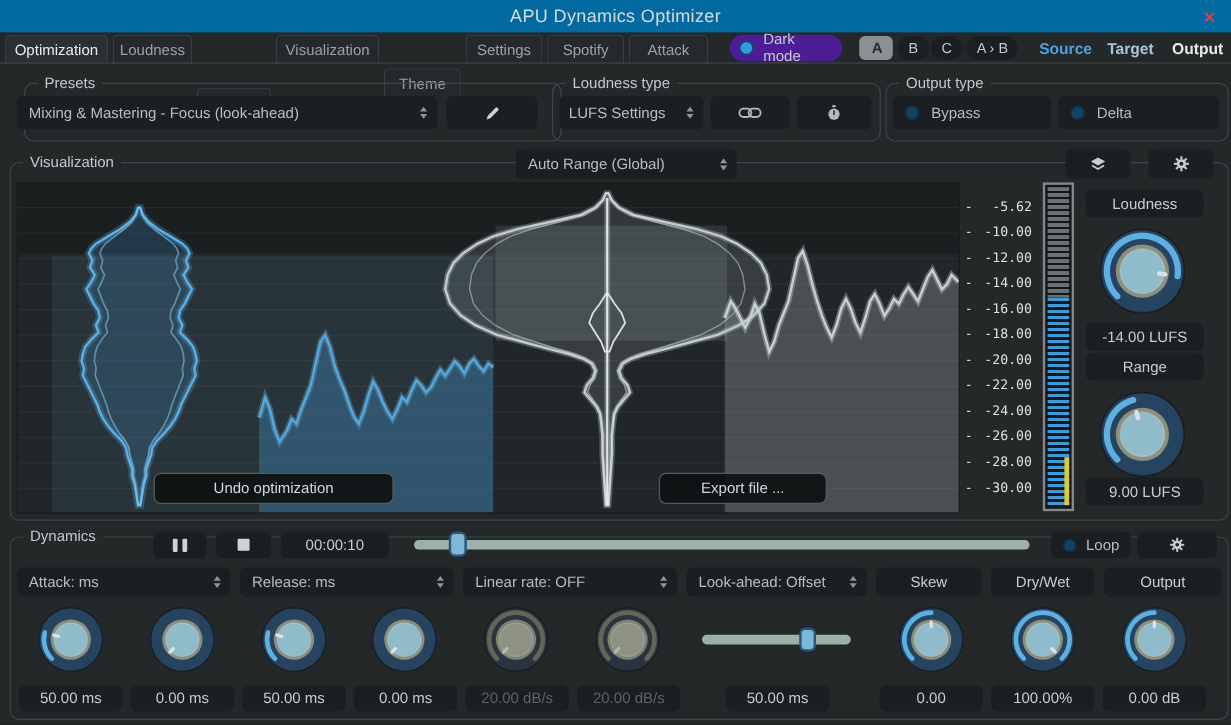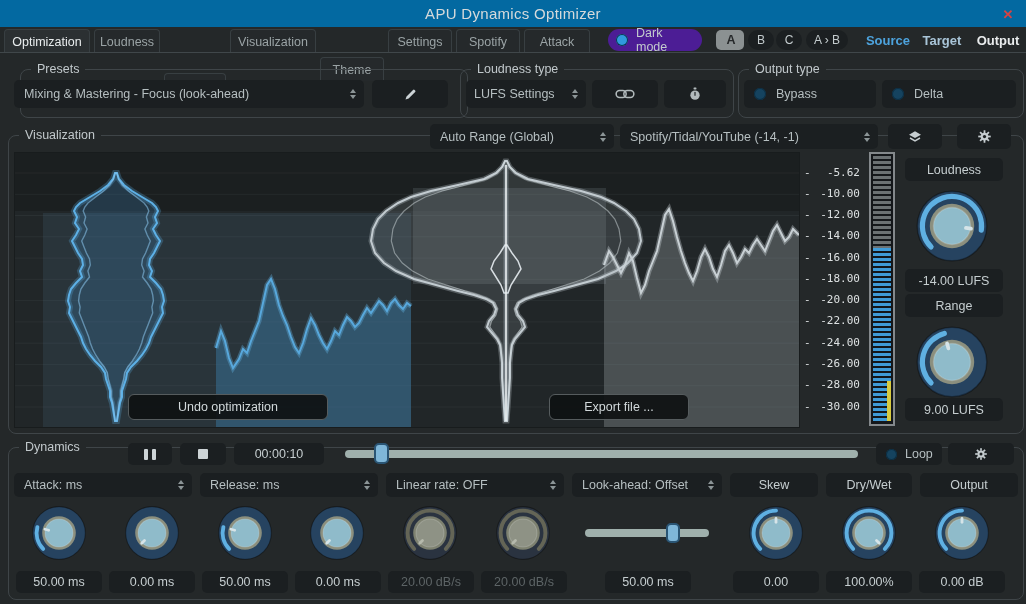--- a/index.html
+++ b/index.html
@@ -144,27 +144,20 @@
     <legend>Visualization</legend>
   </fieldset>
 
   <div class="sel" style="left:430px;top:124px;width:184px;height:25px;z-index:3;">
     <span>Auto Range (Global)</span>
     <span class="spin">
         <i class="tri-up"></i>
         <i class="tri-dn"></i>
       </span>
   </div>
-  <div class="sel" style="left:620px;top:124px;width:258px;height:25px;z-index:3;">
-    <span>Spotify/Tidal/YouTube (-14, -1)</span>
-    <span class="spin">
-        <i class="tri-up"></i>
-        <i class="tri-dn"></i>
-      </span>
-  </div>
   <div class="btn" style="left:888px;top:124px;width:54px;height:25px;z-index:3;">
     <svg viewBox="0 0 24 20" width="16" height="14">
       <path d="M12 1.5L21 6.5 12 11.5 3 6.5z" fill="#c6cdd0"></path>
       <path d="M4.5 11.5L12 15.7l7.5-4.2" fill="none" stroke="#c6cdd0" stroke-width="2.2"></path>
     </svg>
   </div>
   <div class="btn" style="left:957px;top:124px;width:54px;height:25px;z-index:3;">
     <svg viewBox="0 0 24 24" width="15" height="15">
       <g fill="#c6cdd0">
         <rect x="10.6" y="2" width="2.8" height="4.4"></rect>

